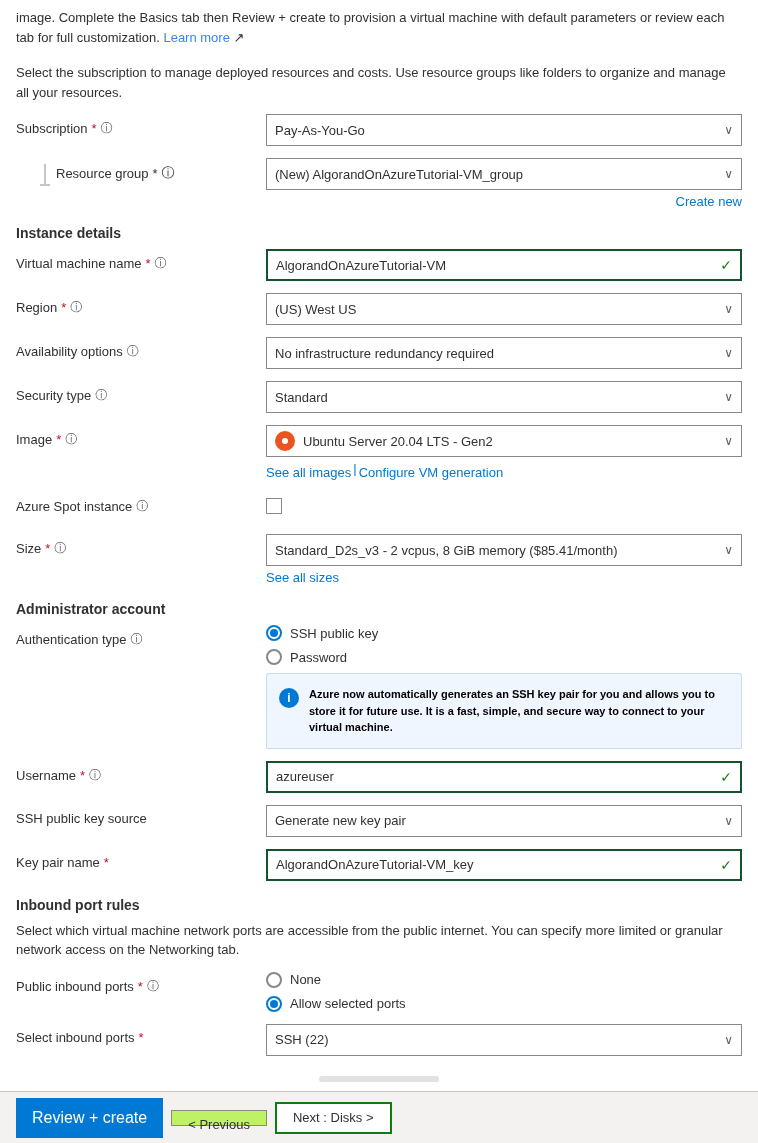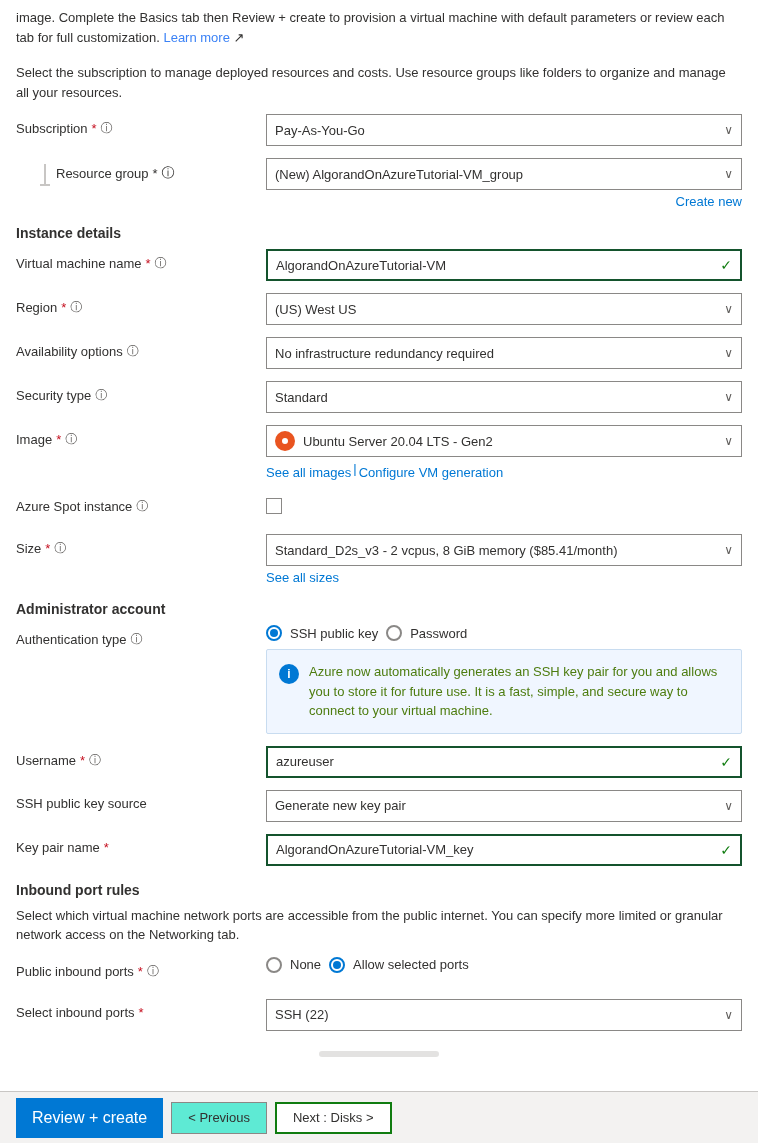--- a/index.html
+++ b/index.html
@@ -135,21 +135,21 @@
     .checkbox {
       width: 16px;
       height: 16px;
       border: 1px solid #8a8886;
       background: #fff;
       display: inline-block;
       cursor: pointer;
     }
     .radio-group {
       display: flex;
-      flex-direction: row;
+      flex-direction: column;
       gap: 8px;
     }
     .radio-item {
       display: flex;
       align-items: center;
       gap: 8px;
       font-size: 13px;
       cursor: pointer;
     }
     .radio-outer {
@@ -189,23 +189,24 @@
       color: #fff;
       display: flex;
       align-items: center;
       justify-content: center;
       font-size: 12px;
       font-weight: 700;
       flex-shrink: 0;
       margin-top: 2px;
     }
     .info-box-text {
-      font-size: 13px;
-      color: #4d7c0f;
+      font-size: 11px;
+      color: #000000;
       line-height: 1.5;
+      font-weight: bold;
     }
     .ubuntu-icon {
       width: 20px;
       height: 20px;
       border-radius: 50%;
       background: #e95420;
       display: flex;
       align-items: center;
       justify-content: center;
       flex-shrink: 0;
@@ -235,27 +236,27 @@
       background: #0078d4;
       color: #fff;
       border: none;
       padding: 6px 16px;
       font-size: 16px;
       cursor: pointer;
       height: 40px;
       font-family: inherit;
     }
     .btn-secondary {
-      background: #5eead4;
+      background: #bef264;
       color: #323130;
       border: 1px solid #8a8886;
       padding: 6px 16px;
       font-size: 13px;
       cursor: pointer;
-      height: 32px;
+      height: 16px;
       font-family: inherit;
     }
     .btn-next {
       background: #fff;
       color: #323130;
       border: 2px solid #107c10;
       padding: 6px 16px;
       font-size: 13px;
       cursor: pointer;
       height: 32px;

